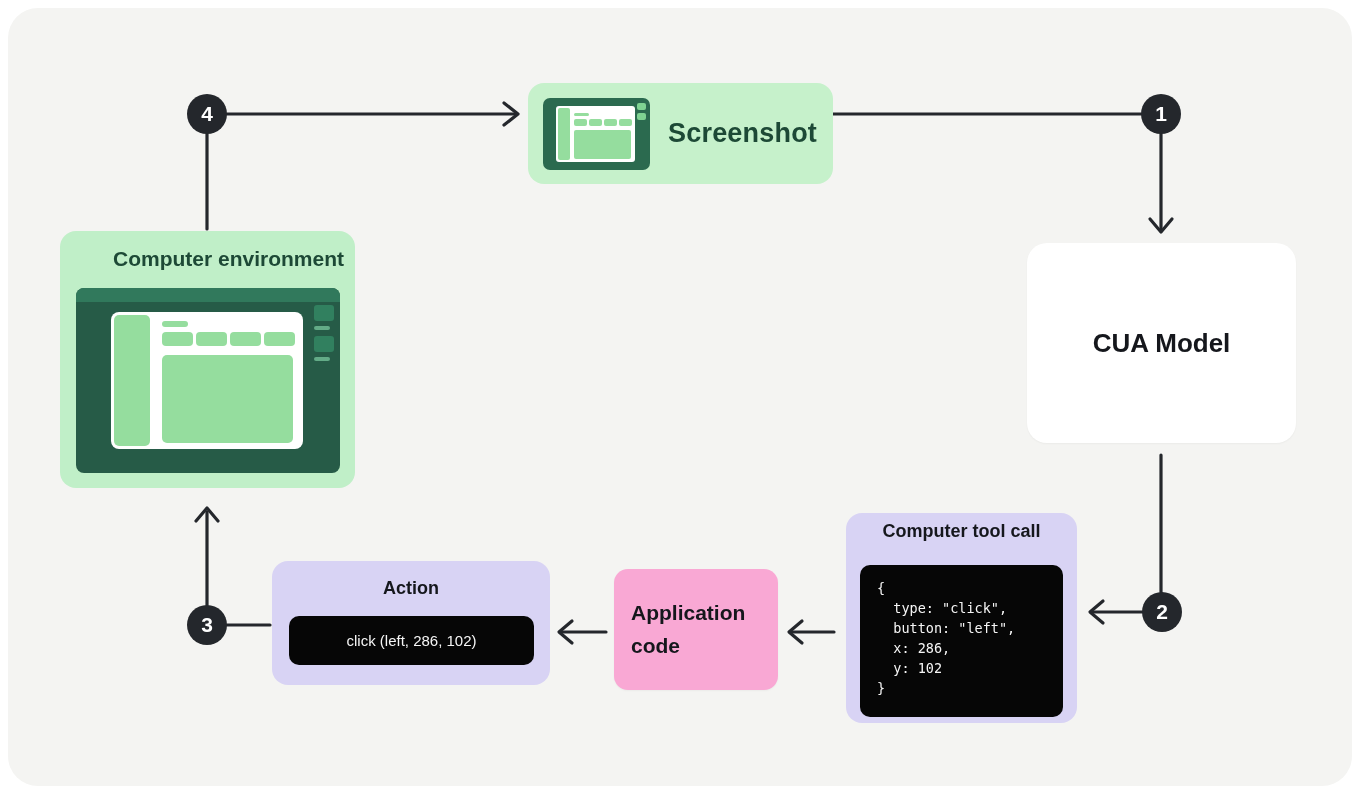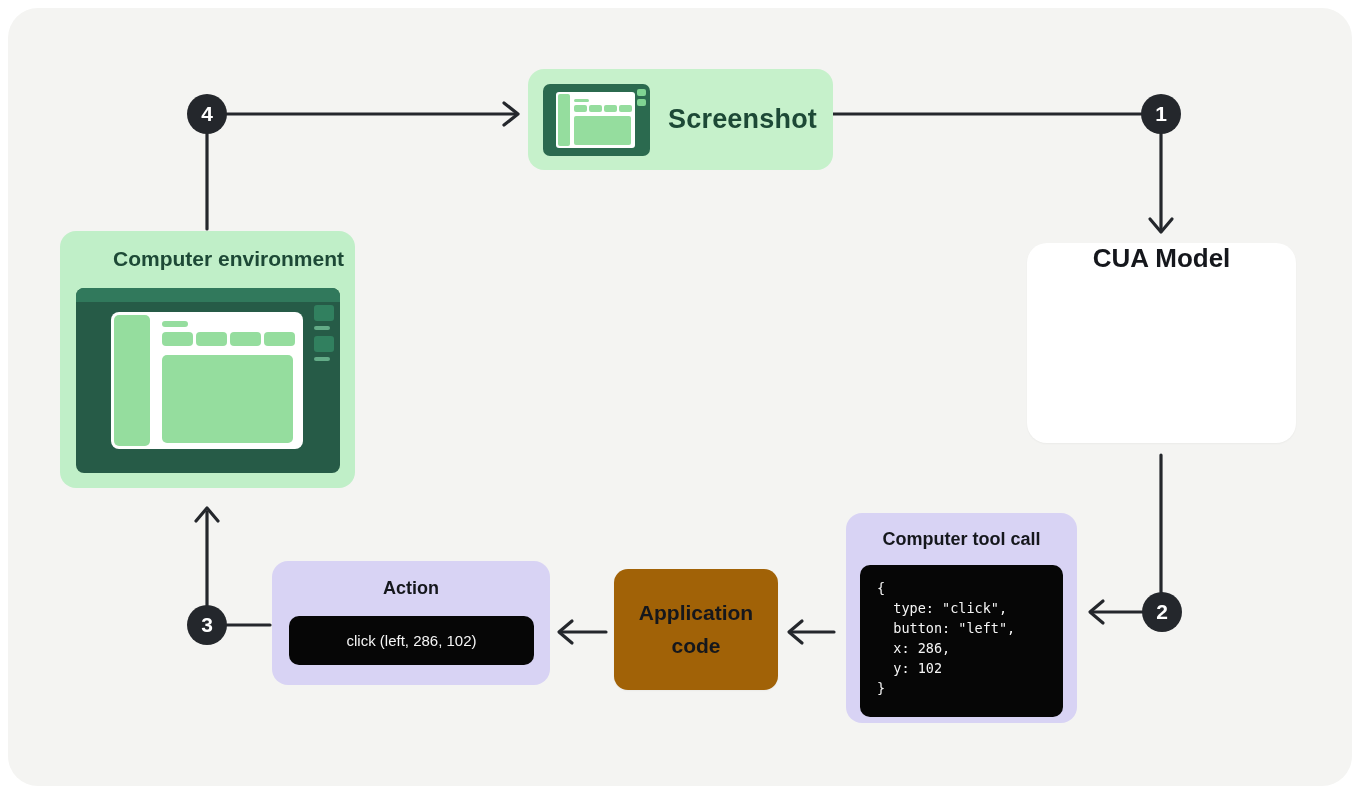--- a/index.html
+++ b/index.html
@@ -25,50 +25,50 @@
   svg.flow{position:absolute;left:0;top:0;width:1360px;height:800px;pointer-events:none;}
   svg.flow path{stroke:var(--arrow);stroke-width:3.2;fill:none;stroke-linecap:round;stroke-linejoin:round;}
 
   
   .badge{position:absolute;width:40px;height:40px;border-radius:50%;
     background:var(--badge-bg);color:var(--badge-text);
     display:flex;align-items:center;justify-content:center;
     font-size:21px;font-weight:700;z-index:3;}
 
   
-  .box-screenshot{left:528px;top:69px;width:305px;height:101px;background:var(--green-light);
+  .box-screenshot{left:528px;top:83px;width:305px;height:101px;background:var(--green-light);
     border-radius:16px;display:flex;align-items:center;padding-left:15px;gap:18px;}
   .screenshot-label{font-size:27px;font-weight:700;color:var(--green-title-text);letter-spacing:.2px;}
 
   
   .mini-frame{position:relative;width:107px;height:72px;background:#2b6a4f;border-radius:7px;flex:0 0 auto;}
   .mini-window{position:absolute;left:13px;top:8px;width:79px;height:56px;background:#fff;border-radius:3px;}
   .mini-sidebar{position:absolute;left:2px;top:2px;width:12px;height:52px;background:var(--green-mid);border-radius:2px;}
   .mini-tab{position:absolute;left:18px;top:7px;width:15px;height:3px;background:var(--green-mid);border-radius:2px;}
   .mini-row{position:absolute;left:18px;top:13px;display:flex;gap:2px;}
   .mini-row span{width:13px;height:7px;background:var(--green-mid);border-radius:2px;}
   .mini-content{position:absolute;left:18px;top:24px;width:57px;height:29px;background:var(--green-mid);border-radius:2px;}
   .mini-btns{position:absolute;right:4px;top:5px;display:flex;flex-direction:column;gap:3px;}
   .mini-btns span{width:9px;height:7px;background:var(--green-button);border-radius:2px;}
 
   
   .box-cua{left:1027px;top:243px;width:269px;height:200px;background:#fff;border-radius:20px;
-    display:flex;justify-content:center;box-shadow:0 1px 2px rgba(0,0,0,.04);}
+    display:flex;align-items:center;justify-content:center;box-shadow:0 1px 2px rgba(0,0,0,.04);}
   .cua-label{font-size:26px;font-weight:600;color:var(--dark-text);}
 
   
   .box-toolcall{left:846px;top:513px;width:231px;height:210px;background:var(--purple);border-radius:16px;}
-  .toolcall-title{margin-top:16px;text-align:center;font-size:18px;font-weight:700;color:var(--dark-text);}
+  .toolcall-title{margin-top:8px;text-align:center;font-size:18px;font-weight:700;color:var(--dark-text);}
   .toolcall-code{position:absolute;left:14px;top:52px;width:203px;height:152px;background:var(--code-bg);
     border-radius:10px;padding:13px 0 0 17px;color:var(--code-text);
     font-family:"DejaVu Sans Mono","Liberation Mono",monospace;font-size:13.5px;line-height:20px;white-space:pre;}
 
   
-  .box-appcode{left:614px;top:569px;width:164px;height:121px;background:#a16207;border-radius:14px;
-    display:flex;align-items:center;justify-content:center;text-align:center;
+  .box-appcode{left:614px;top:569px;width:164px;height:121px;background:#f9a8d4;border-radius:14px;
+    display:flex;align-items:center;justify-content:center;text-align:left;
     box-shadow:0 1px 2px rgba(0,0,0,.04);}
   .appcode-label{font-size:21px;font-weight:600;color:var(--dark-text);line-height:1.55;width:130px;}
 
   
   .box-action{left:272px;top:561px;width:278px;height:124px;background:var(--purple);border-radius:16px;}
   .action-title{margin-top:17px;text-align:center;font-size:18px;font-weight:700;color:var(--dark-text);}
   .action-pill{position:absolute;left:17px;top:55px;width:245px;height:49px;background:var(--code-bg);
     border-radius:10px;display:flex;align-items:center;justify-content:center;color:var(--code-text);
     font-family:Liberation Sans, sans-serif;font-size:15px;}
 

